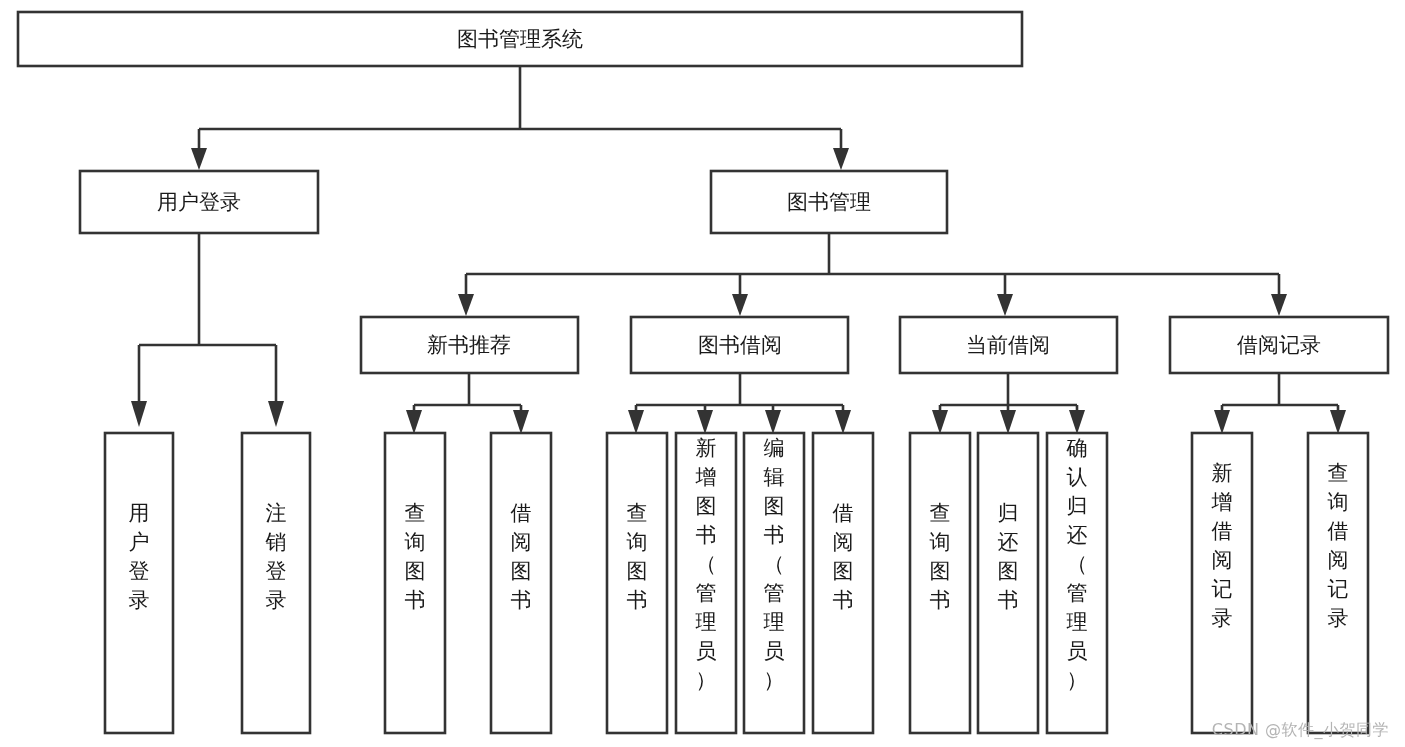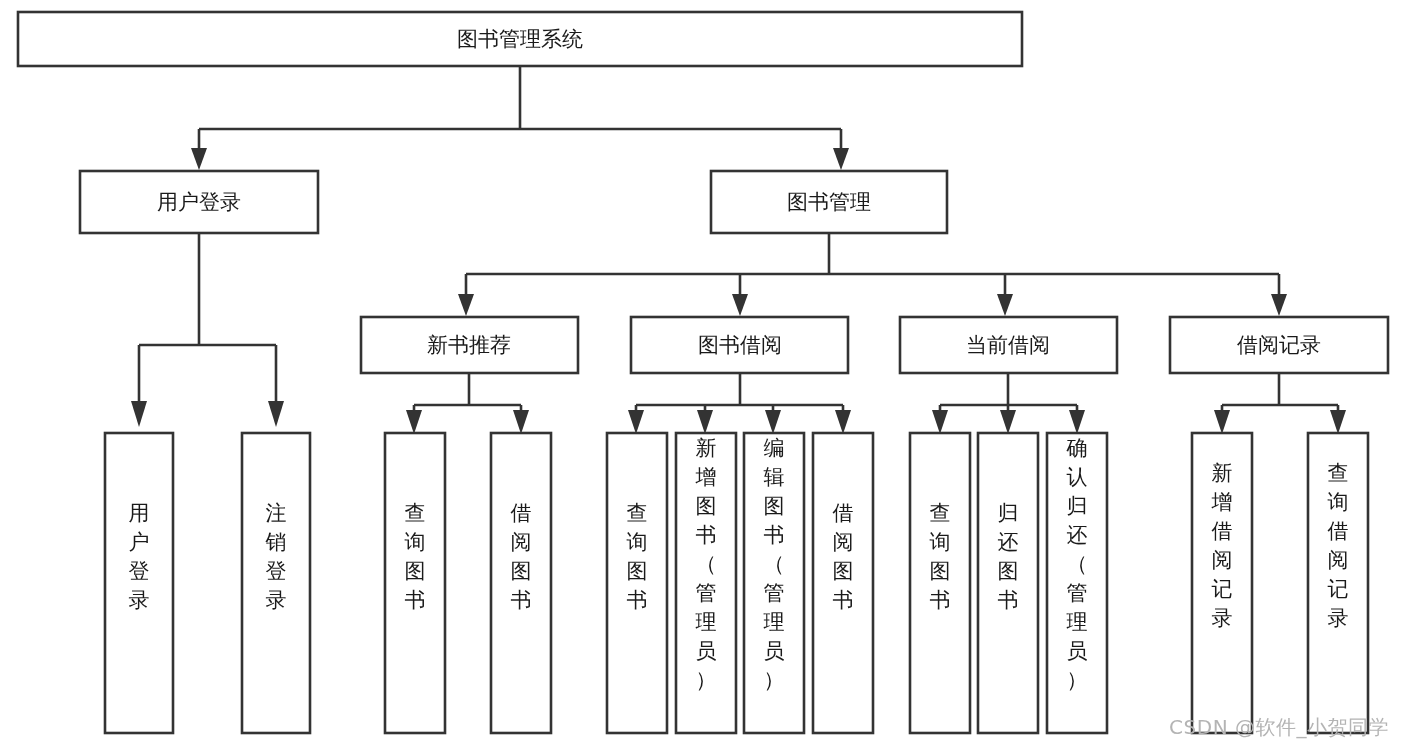--- a/index.html
+++ b/index.html
@@ -53,21 +53,21 @@
     fill: #1a1a1a;
     font-family: "DejaVu Sans", "Liberation Sans", sans-serif;
     font-size: 21px;
     text-anchor: middle;
   }
   .watermark {
     position: absolute;
     right: 16px;
     bottom: 6px;
     font-family: "DejaVu Sans", "Liberation Sans", sans-serif;
-    font-size: 20px;
+    font-size: 16px;
     color: #b4b4b4;
     white-space: nowrap;
     letter-spacing: 0.5px;
     pointer-events: none;
   }
 </style>
 </head>
 <body>
 
 <div id="diagram-root">

